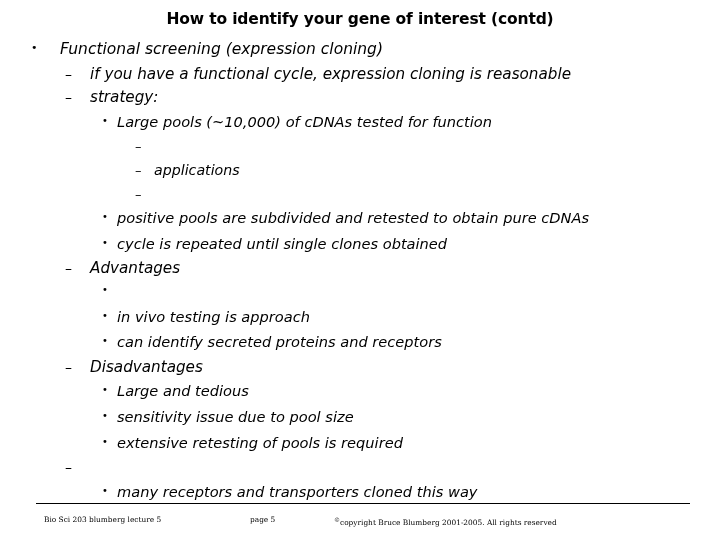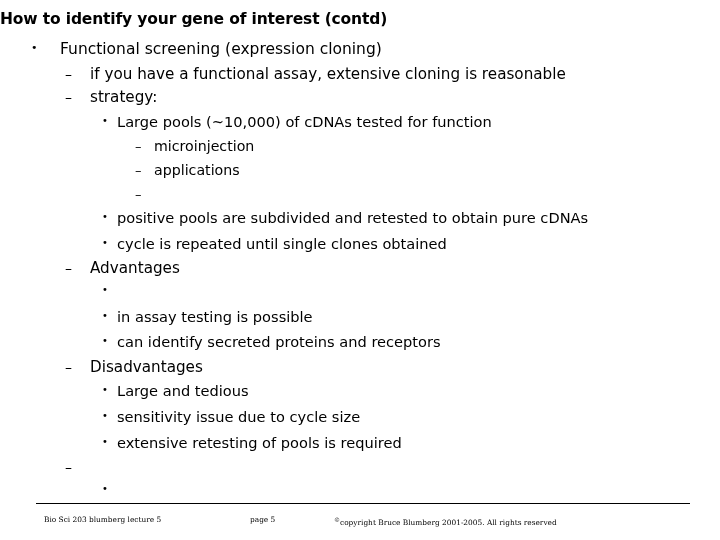--- a/index.html
+++ b/index.html
@@ -23,20 +23,21 @@
     width: 720px;
     height: 540px;
   }
 
   
   .slide-title {
     position: absolute;
     top: 10px;
     left: 0;
     width: 720px;
+    text-align: center;
     font-size: 15.5px;
     font-weight: bold;
     letter-spacing: -0.15px;
     line-height: 18px;
     white-space: nowrap;
   }
 
   
   .body-outline {
     position: absolute;
@@ -49,20 +50,21 @@
     align-items: baseline;
     line-height: 23.6px;
     white-space: nowrap;
   }
   .line .marker {
     flex: 0 0 auto;
     text-align: left;
   }
   .line .txt {
     flex: 0 0 auto;
+    font-style: italic;
   }
 
   
   .lvl1 { padding-left: 31px; font-size: 15.5px; }
   .lvl1 .marker { width: 29px; font-size: 11px; position: relative; top: -3px; }
 
   
   .lvl2 { padding-left: 65px; font-size: 15.2px; }
   .lvl2 .marker { width: 25px; font-size: 14px; }
 
@@ -107,33 +109,32 @@
 
   <div class="slide-title">How to identify your gene of interest (contd)</div>
 
   <div class="body-outline">
       <div class="line lvl1">
         <span class="marker">•</span>
         <span class="txt">Functional screening (expression cloning)</span>
       </div>
       <div class="line lvl2">
         <span class="marker">–</span>
-        <span class="txt">if you have a functional assay, extensive cloning is reasonable</span>
+        <span class="txt">if you have a functional cycle, expression cloning is reasonable</span>
       </div>
       <div class="line lvl2">
         <span class="marker">–</span>
         <span class="txt">strategy:</span>
       </div>
       <div class="line lvl3">
         <span class="marker">•</span>
         <span class="txt">Large pools (~10,000) of cDNAs tested for function</span>
       </div>
       <div class="line lvl4">
         <span class="marker">–</span>
-        <span class="txt">microinjection</span>
       </div>
       <div class="line lvl4">
         <span class="marker">–</span>
         <span class="txt">applications</span>
       </div>
       <div class="line lvl4">
         <span class="marker">–</span>
       </div>
       <div class="line lvl3">
         <span class="marker">•</span>
@@ -145,47 +146,48 @@
       </div>
       <div class="line lvl2">
         <span class="marker">–</span>
         <span class="txt">Advantages</span>
       </div>
       <div class="line lvl3">
         <span class="marker">•</span>
       </div>
       <div class="line lvl3">
         <span class="marker">•</span>
-        <span class="txt">in assay testing is possible</span>
+        <span class="txt">in vivo testing is approach</span>
       </div>
       <div class="line lvl3">
         <span class="marker">•</span>
         <span class="txt">can identify secreted proteins and receptors</span>
       </div>
       <div class="line lvl2">
         <span class="marker">–</span>
         <span class="txt">Disadvantages</span>
       </div>
       <div class="line lvl3">
         <span class="marker">•</span>
         <span class="txt">Large and tedious</span>
       </div>
       <div class="line lvl3">
         <span class="marker">•</span>
-        <span class="txt">sensitivity issue due to cycle size</span>
+        <span class="txt">sensitivity issue due to pool size</span>
       </div>
       <div class="line lvl3">
         <span class="marker">•</span>
         <span class="txt">extensive retesting of pools is required</span>
       </div>
       <div class="line lvl2">
         <span class="marker">–</span>
       </div>
       <div class="line lvl3">
         <span class="marker">•</span>
+        <span class="txt">many receptors and transporters cloned this way</span>
       </div>
     </div>
 
   <div class="footer-rule"></div>
 
   <div class="footer">
     <span class="footer-left">Bio Sci 203 blumberg lecture 5</span>
     <span class="footer-center">page 5</span>
     <span class="footer-right"><span class="cmark">©</span><span>copyright Bruce Blumberg 2001-2005. All rights reserved</span></span>
   </div>

